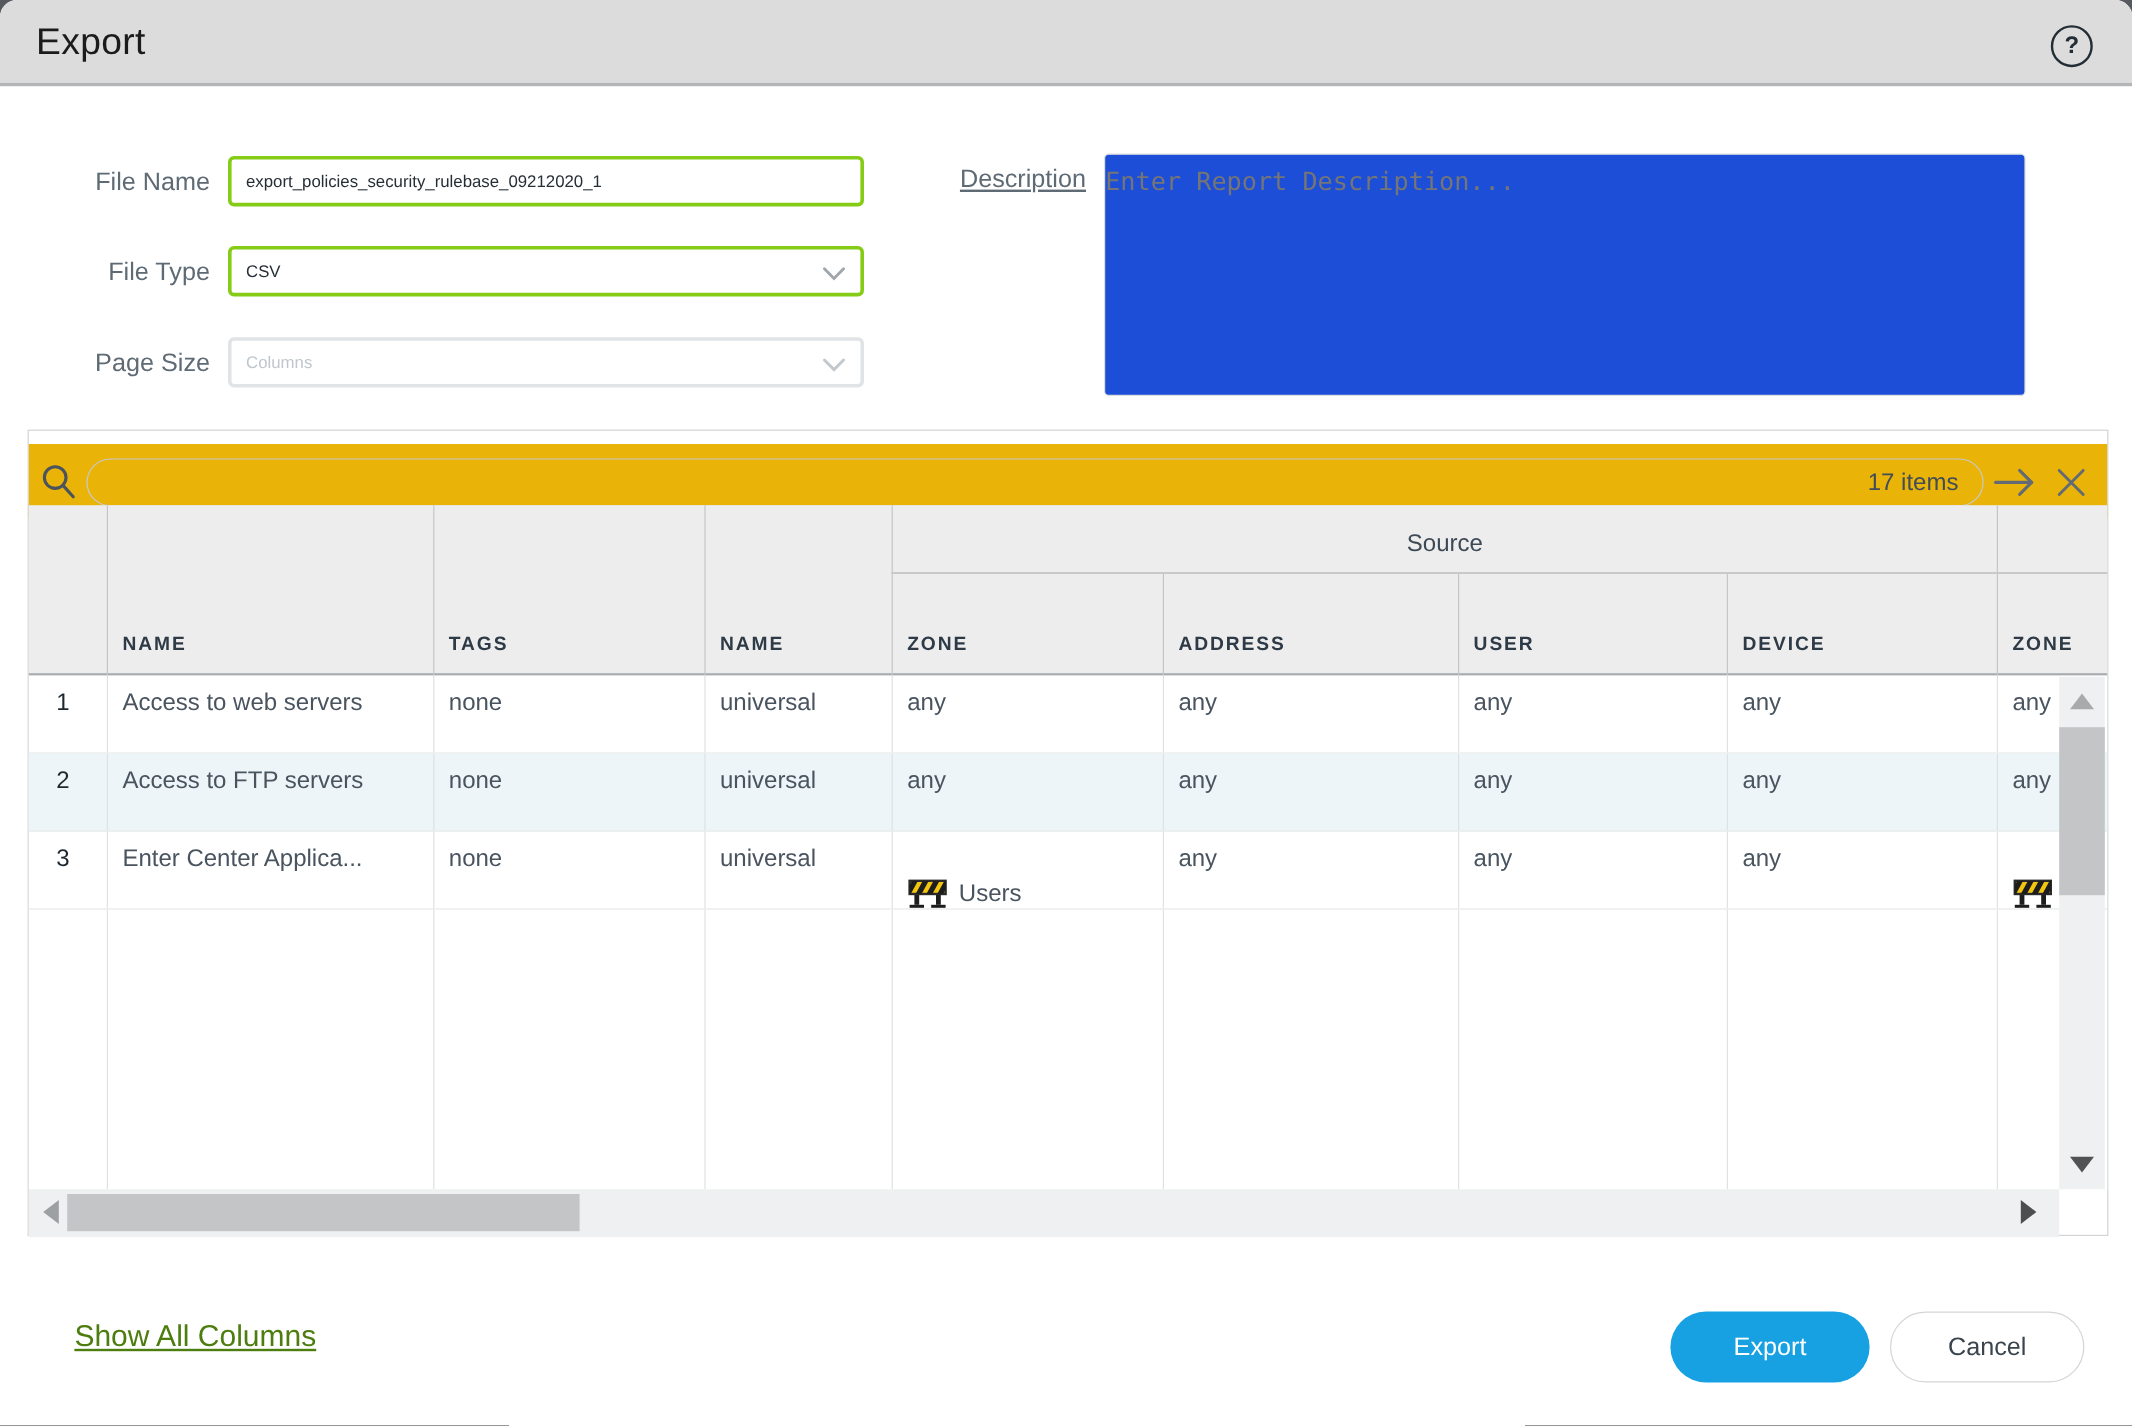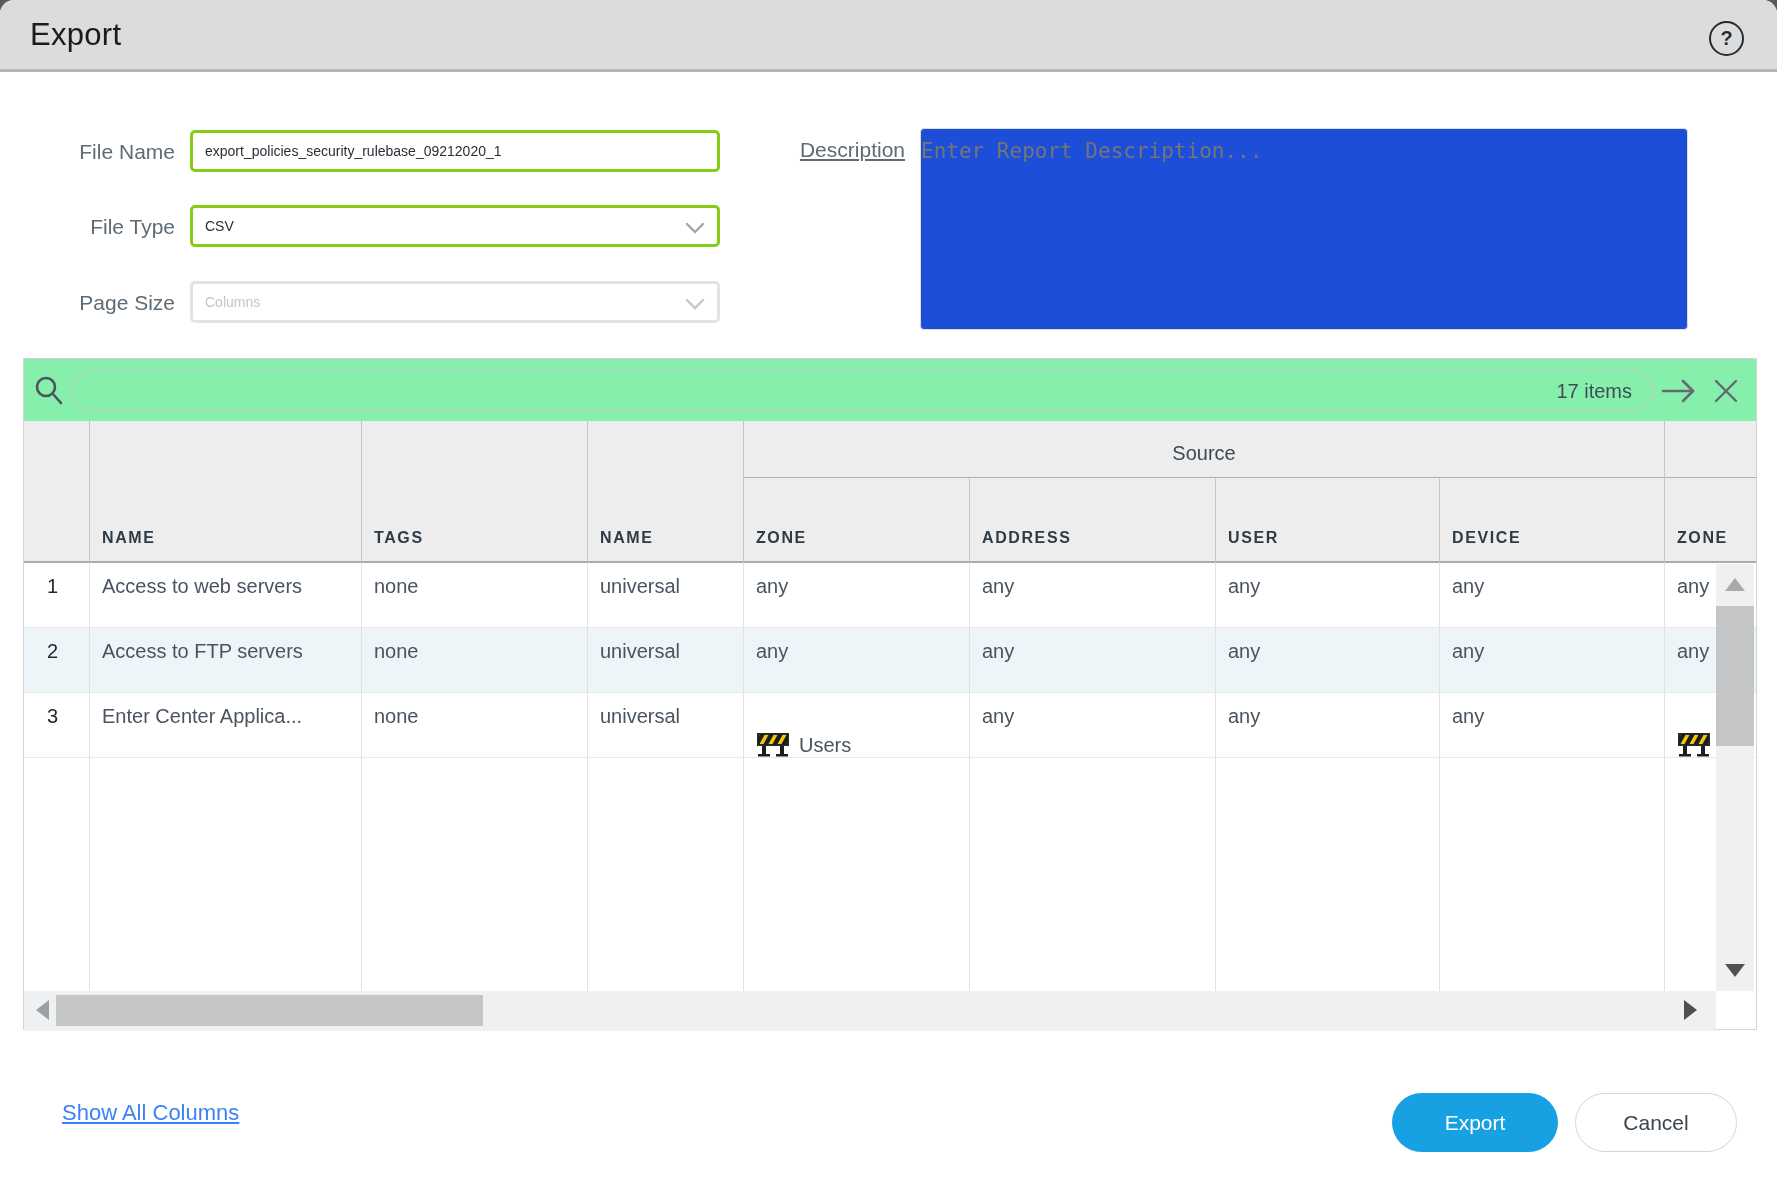--- a/index.html
+++ b/index.html
@@ -18,21 +18,21 @@
           font-family:"Liberation Sans",sans-serif;font-size:14px;color:#272f36;padding:0 12px;
           white-space:nowrap;overflow:hidden;display:flex;align-items:center;background:#fff;}
   .selectbox{cursor:pointer;}
   .selectbox .chev{position:absolute;right:12px;top:14px;}
   .disabledbox{border-color:#e1e4e6;color:#bfc7cc;}
   .textarea{position:absolute;box-sizing:border-box;border:1px solid #dcdfe0;border-radius:4px;
             font-size:21px;color:#c3cacf;padding:10px 0;background:#1d4ed8;}
   
   .panel{position:absolute;left:23px;top:358px;width:1734px;height:672px;box-sizing:border-box;
          border:1px solid #d2d4d5;background:#fff;}
-  .searchrow{position:absolute;left:0;top:0;width:100%;height:62px;background:#86efac;}
+  .searchrow{position:absolute;left:0;top:11px;width:100%;height:62px;background:#eab308;}
   .searchpill{position:absolute;left:48px;top:12px;width:1581px;height:40px;box-sizing:border-box;
               border:1px solid #c6cacc;border-radius:21px;display:flex;align-items:center;}
   .searchpill input{flex:1;border:none;outline:none;font-size:19px;background:transparent;
                     padding:0 18px;font-family:"Liberation Sans",sans-serif;color:#333;}
   .itemscount{font-size:20px;color:#414d58;padding-right:20px;white-space:nowrap;}
   .sicon{position:absolute;left:9px;top:16px;}
   .sgo{position:absolute;left:1636px;top:19px;cursor:pointer;}
   .sclear{position:absolute;left:1688px;top:18px;cursor:pointer;}
   
   .thead{position:absolute;left:0;top:62px;width:100%;height:142px;background:#ededee;
@@ -66,21 +66,21 @@
           border-bottom:13px solid #a8aaac;}
   .tri.down{left:9px;bottom:14px;border-left:10px solid transparent;border-right:10px solid transparent;
             border-top:13px solid #505254;}
   .hscroll{position:absolute;left:0;top:632px;width:1692px;height:40px;background:#eff0f1;}
   .hthumb{position:absolute;left:32px;top:4px;width:427px;height:31px;background:#c3c5c7;cursor:pointer;}
   .tri.left{left:12px;top:9px;border-top:10px solid transparent;border-bottom:10px solid transparent;
             border-right:13px solid #9da0a2;}
   .tri.right{left:1660px;top:9px;border-top:10px solid transparent;border-bottom:10px solid transparent;
              border-left:13px solid #4c4e50;}
   
-  .showall{position:absolute;left:62px;top:1100px;font-size:22px;color:#3b82f6;
+  .showall{position:absolute;left:62px;top:1100px;font-size:25px;color:#4d7c0f;
            text-decoration:underline;cursor:pointer;}
   .btn{position:absolute;top:1093px;height:59px;border-radius:30px;font-size:21px;
        display:flex;align-items:center;justify-content:center;cursor:pointer;box-sizing:border-box;
        font-family:"Liberation Sans",sans-serif;}
   .btn.primary{left:1392px;width:166px;background:#18a1e2;color:#fff;border:none;}
   .btn.secondary{left:1575px;width:162px;background:#fff;color:#39444e;border:1px solid #d3d5d7;}
 </style>
 </head>
 <body>
 

